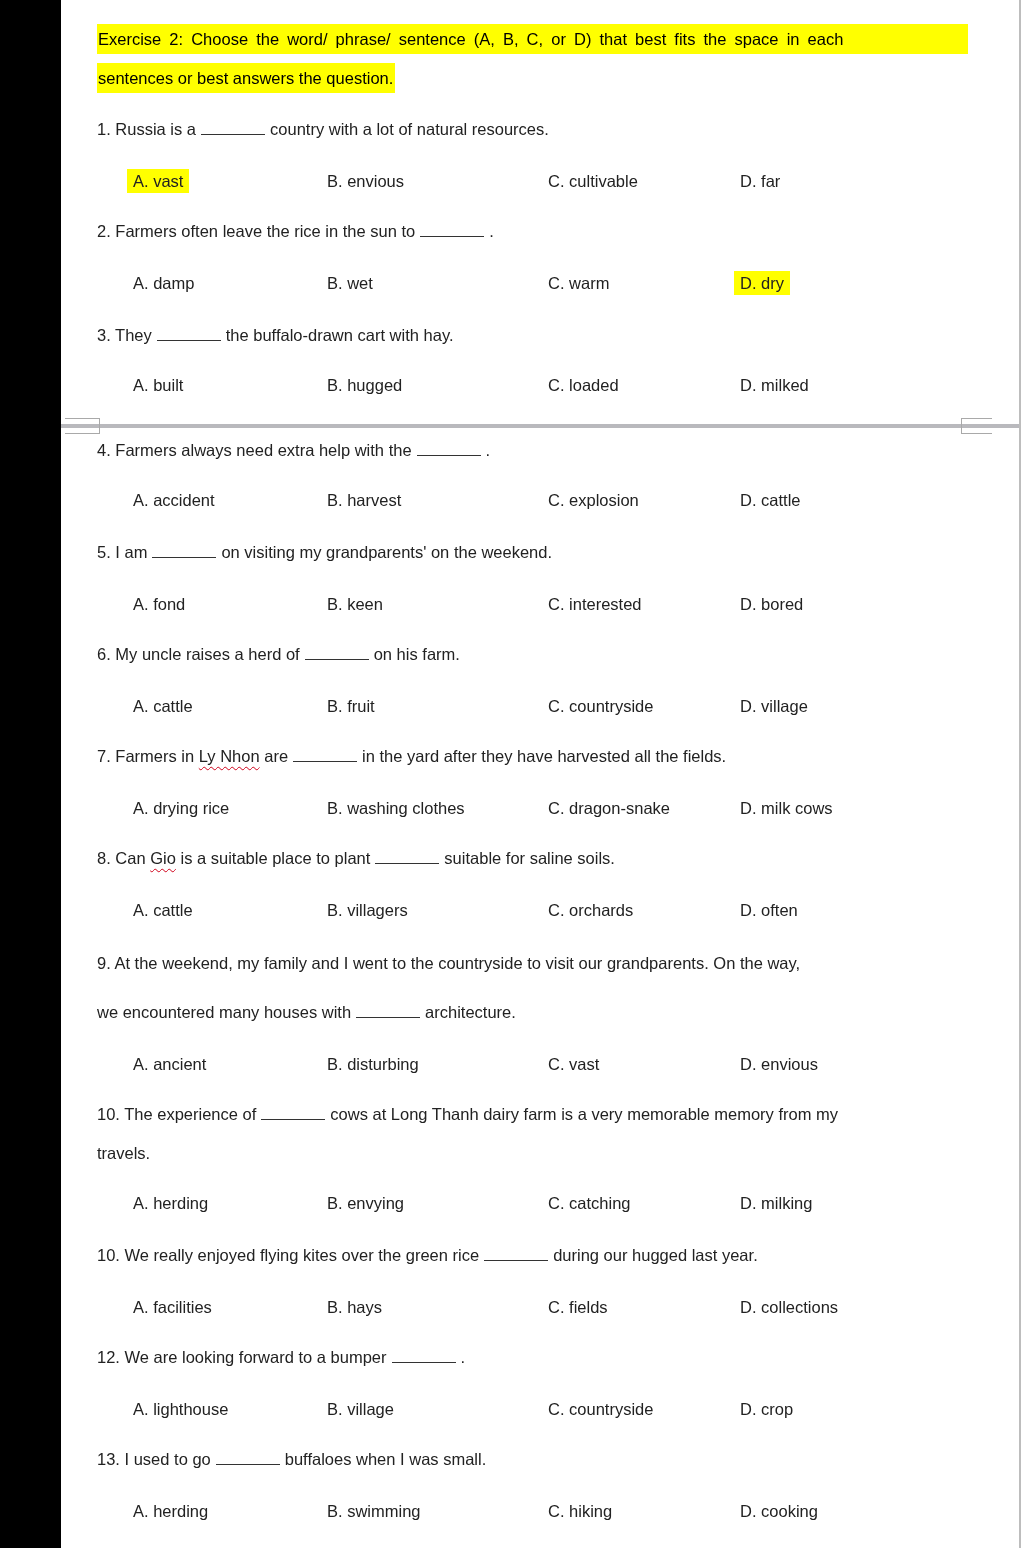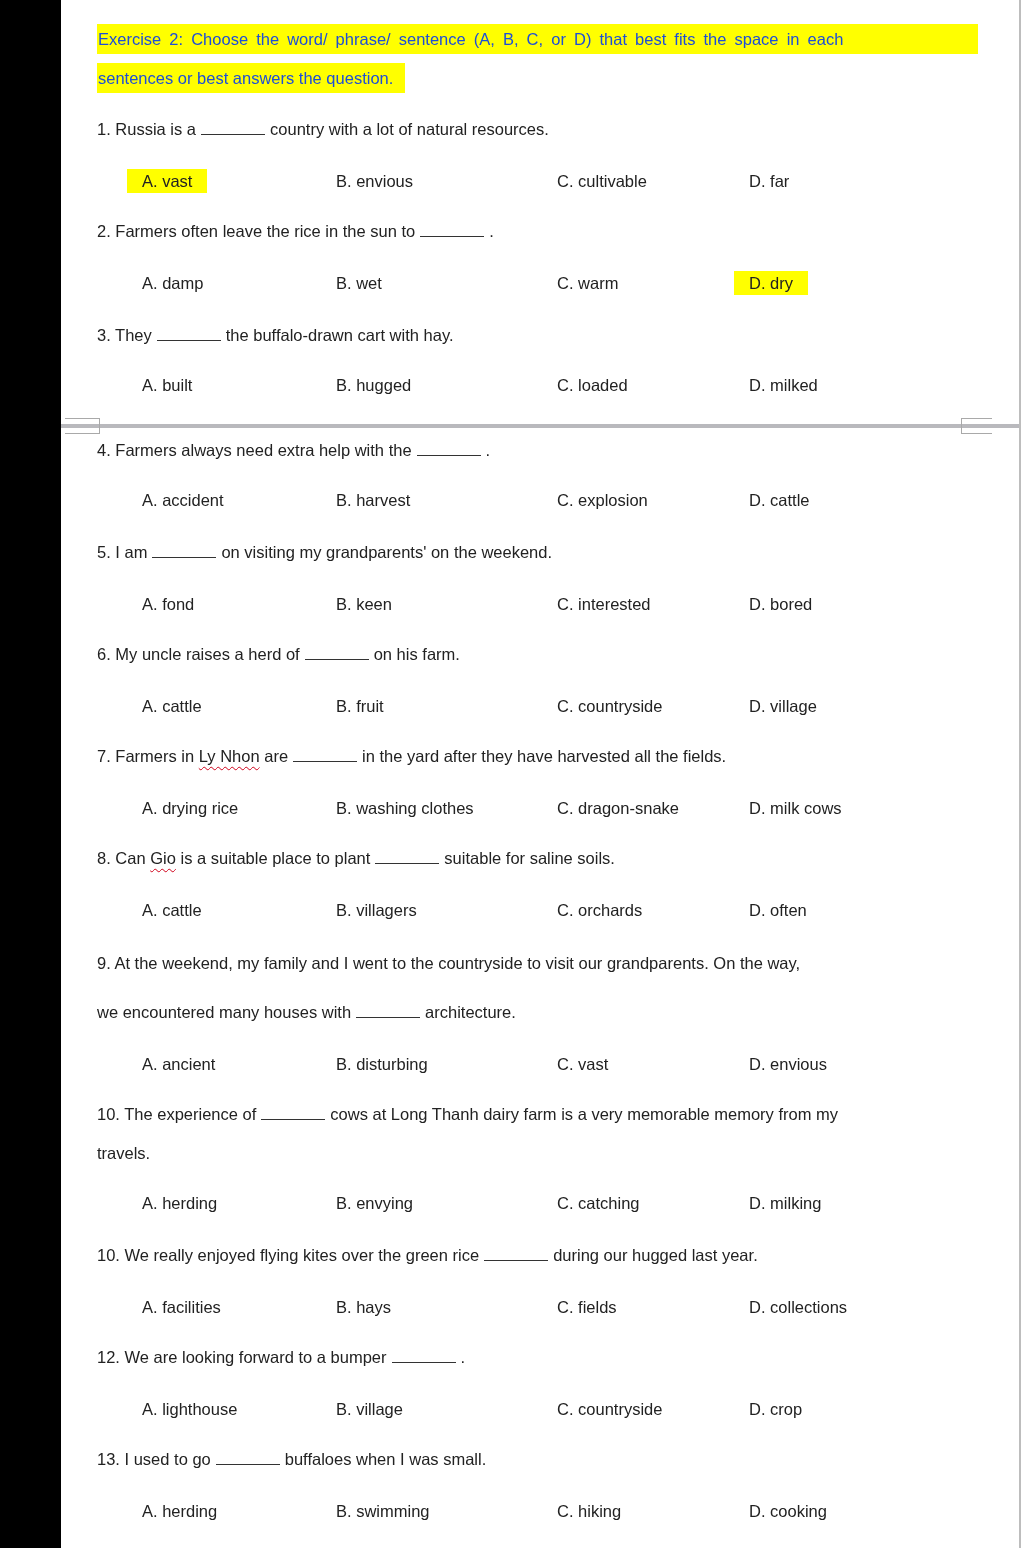--- a/index.html
+++ b/index.html
@@ -26,37 +26,37 @@
       background: #b9b9bd;
     }
     .margin-mark {
       position: absolute; height: 14px; border-top: 1px solid #a9a9a9; border-bottom: 1px solid #a9a9a9;
     }
     .mm-left { left: 65px; top: 418px; width: 34px; border-right: 1px solid #a9a9a9; }
     .mm-right { left: 961px; top: 418px; width: 30px; border-left: 1px solid #a9a9a9; }
 
     .heading-line {
       position: absolute; left: 97px;
-      background: #ffff00; color: #1d4ed8;
-      font-size: 16.5px; padding: 4px 12px 4px 1px; line-height: 22px;
+      background: #ffff00; color: #000000;
+      font-size: 16.5px; padding: 4px 2px 4px 1px; line-height: 22px;
       white-space: nowrap;
     }
     .hl1 { top: 24px; width: 868px; word-spacing: 3.5px; }
     .hl2 { top: 63px; }
 
     .q {
       position: absolute; left: 97px; font-size: 16.5px; color: #222222; line-height: 20px;
       white-space: nowrap;
     }
     .blank { display: inline-block; border-bottom: 1px solid #333; width: 64px; height: 12px; margin: 0 5px; vertical-align: baseline; }
     .squiggle { text-decoration: underline wavy #d0021b; text-underline-offset: 4px; text-decoration-thickness: 1px; text-align: center; }
 
     .opt {
       position: absolute; font-size: 16.5px; color: #222222; line-height: 20px; white-space: nowrap;
-      padding: 2px 15px;
+      padding: 2px 6px;
     }
     .opt.hl { background: #ffff00; }
     .ca { left: 127px; } .cb { left: 321px; } .cc { left: 542px; } .cd { left: 734px; }
   </style>
 </head>
 <body>
 
 <div class="page"></div>
 <div class="right-edge"></div>
 <div class="right-strip"></div>

